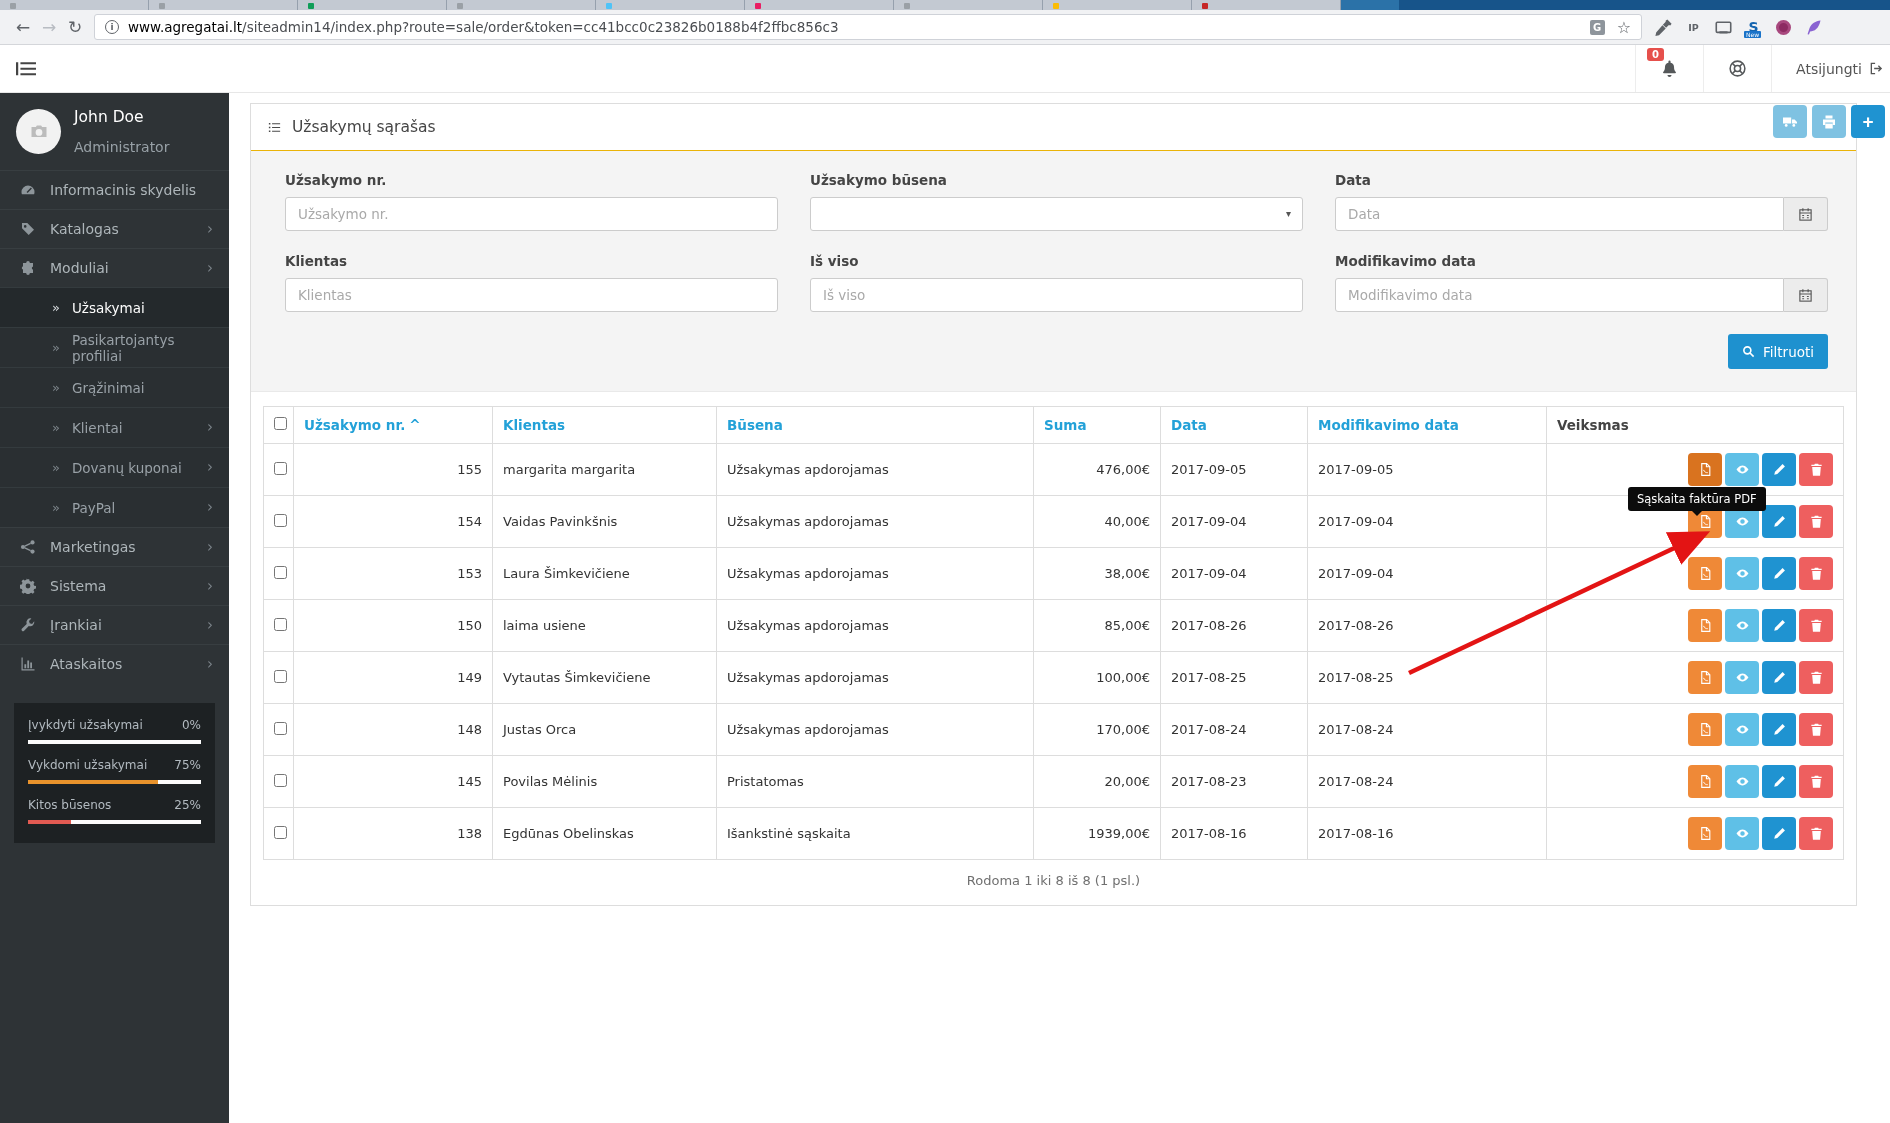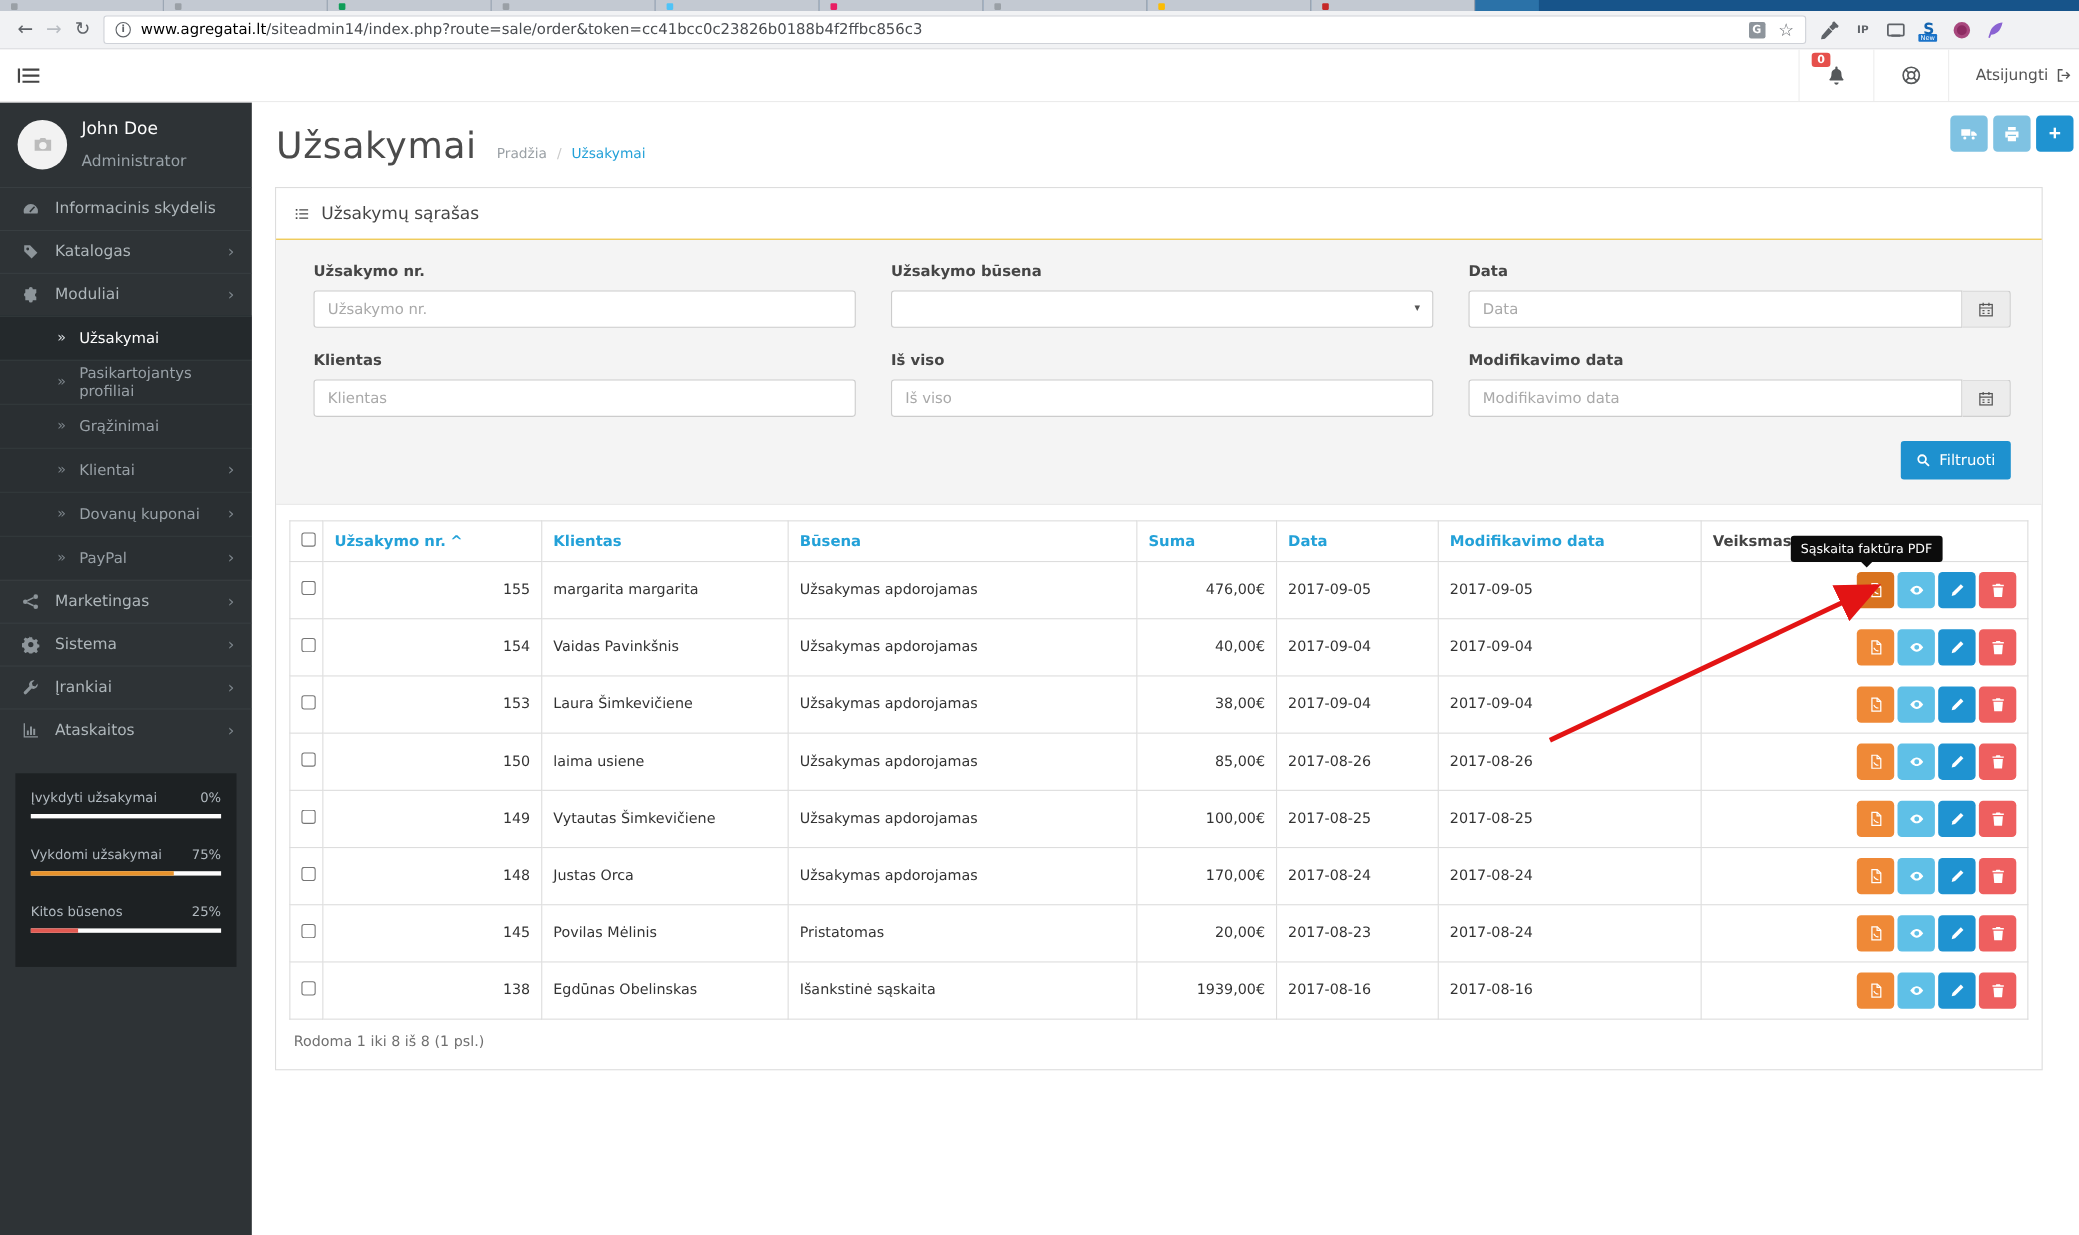--- a/index.html
+++ b/index.html
@@ -58,21 +58,21 @@
   .nav-item.active { background:#292e31; }
   .nav-item.active .nlabel { color:#f2f4f5; }
   .chev { margin-left:auto; color:#7c848a; font-size:15px; line-height:1; }
   .chev.down { transform:rotate(90deg); }
   .submenu { background:#2a2f32; }
   .sub-item { height:40px; display:flex; align-items:center; padding:0 16px 0 52px; font-size:13.5px; color:#99a1a7; border-top:1px solid #343b3e; cursor:pointer; }
   .sub-item .dbl { color:#7c848a; margin-right:12px; font-size:13px; }
   .sub-item.active { background:#24292c; color:#fdfdfd; }
   .sub-item.active .dbl { color:#d7dbde; }
   .stats { margin:20px 14px; background:#1d2123; padding:15px 14px 5px; }
-  .stat { margin-bottom:26px;text-align:center; }
+  .stat { margin-bottom:14px;text-align:center; }
   .stat-top { display:flex; justify-content:space-between; font-size:12px; color:#b2bac0; }
   .bar { height:4px; background:#fcfcfc; margin-top:8px; }
   .fill { height:100%; }
 
   
   .main { flex:1; position:relative; background:#fff; }
   .page-header { padding:20px 0 8px 22px; }
   .page-header h1 { display:inline; font-size:33px; font-weight:400; color:#4b4b4b; letter-spacing:.5px; }
   .breadcrumb { display:inline; margin-left:14px; font-size:12.5px; color:#9aa0a5; }
   .breadcrumb .sep { color:#c9c9c9; margin:0 5px; }
@@ -106,21 +106,21 @@
   .orders th, .orders td { border:1px solid #ddd; padding:8px 10px; overflow:hidden; white-space:nowrap; }
   .orders th { height:37px; font-size:13.5px; font-weight:bold; text-align:left; color:#444; }
   .orders th.link { color:#23a1d8; cursor:pointer; }
   .orders th .sort-caret { font-weight:bold; margin-left:4px; }
   .orders td { height:52px; }
   .al-r { text-align:right; }
   .cb-cell { text-align:center; padding:8px 4px; }
   .actions-cell { text-align:right; padding-right:6px; }
   .abtn { display:inline-flex; width:34px; height:33px; border-radius:4px; align-items:center; justify-content:center; color:#fff; margin-left:3px; border:none; cursor:pointer; vertical-align:middle; }
   .abtn svg { width:15px; height:15px; }
-  .panel-footer { padding:13px 16px 17px; text-align:left; color:#707070; font-size:13px; }
+  .panel-footer { padding:13px 16px 17px; text-align:center; color:#707070; font-size:13px; }
 
   
   .tip { position:absolute; background:#0c0c0c; color:#fff; font-size:11.5px; padding:5px 9px; border-radius:3px; white-space:nowrap; z-index:40; }
   .tip::after { content:""; position:absolute; bottom:-5px; left:50%; margin-left:-5px; border:5px solid transparent; border-bottom:none; border-top:5px solid #0c0c0c; }
   #arrow-overlay { position:absolute; left:0; top:0; width:1890px; height:1123px; pointer-events:none; z-index:50; }
 </style>
 </head>
 <body>
 
 <div class="tabstrip" id="tabstrip">
@@ -360,28 +360,20 @@
             <span>25%</span>
           </div>
           <div class="bar">
             <div class="fill" style="width:25%;background:#e25a52"></div>
           </div>
         </div>
       </div>
   </aside>
 
   <main class="main">
-    <div class="page-header">
-      <h1>Užsakymai</h1>
-      <span class="breadcrumb">
-        <span>Pradžia</span>
-        <span class="sep">/</span>
-        <span class="cur">Užsakymai</span>
-      </span>
-    </div>
     <div class="header-buttons" id="header-buttons">
         <button class="hbtn light">
           <span style="display:flex">
             <svg viewBox="0 0 16 16" fill="currentColor">
               <path d="M1 3.5h8.2v6H1zM10 5.5h2.6L15 7.9v1.6h-5z"></path>
               <circle cx="4.2" cy="11.4" r="1.4"></circle>
               <circle cx="11.8" cy="11.4" r="1.4"></circle>
             </svg>
           </span>
         </button>

